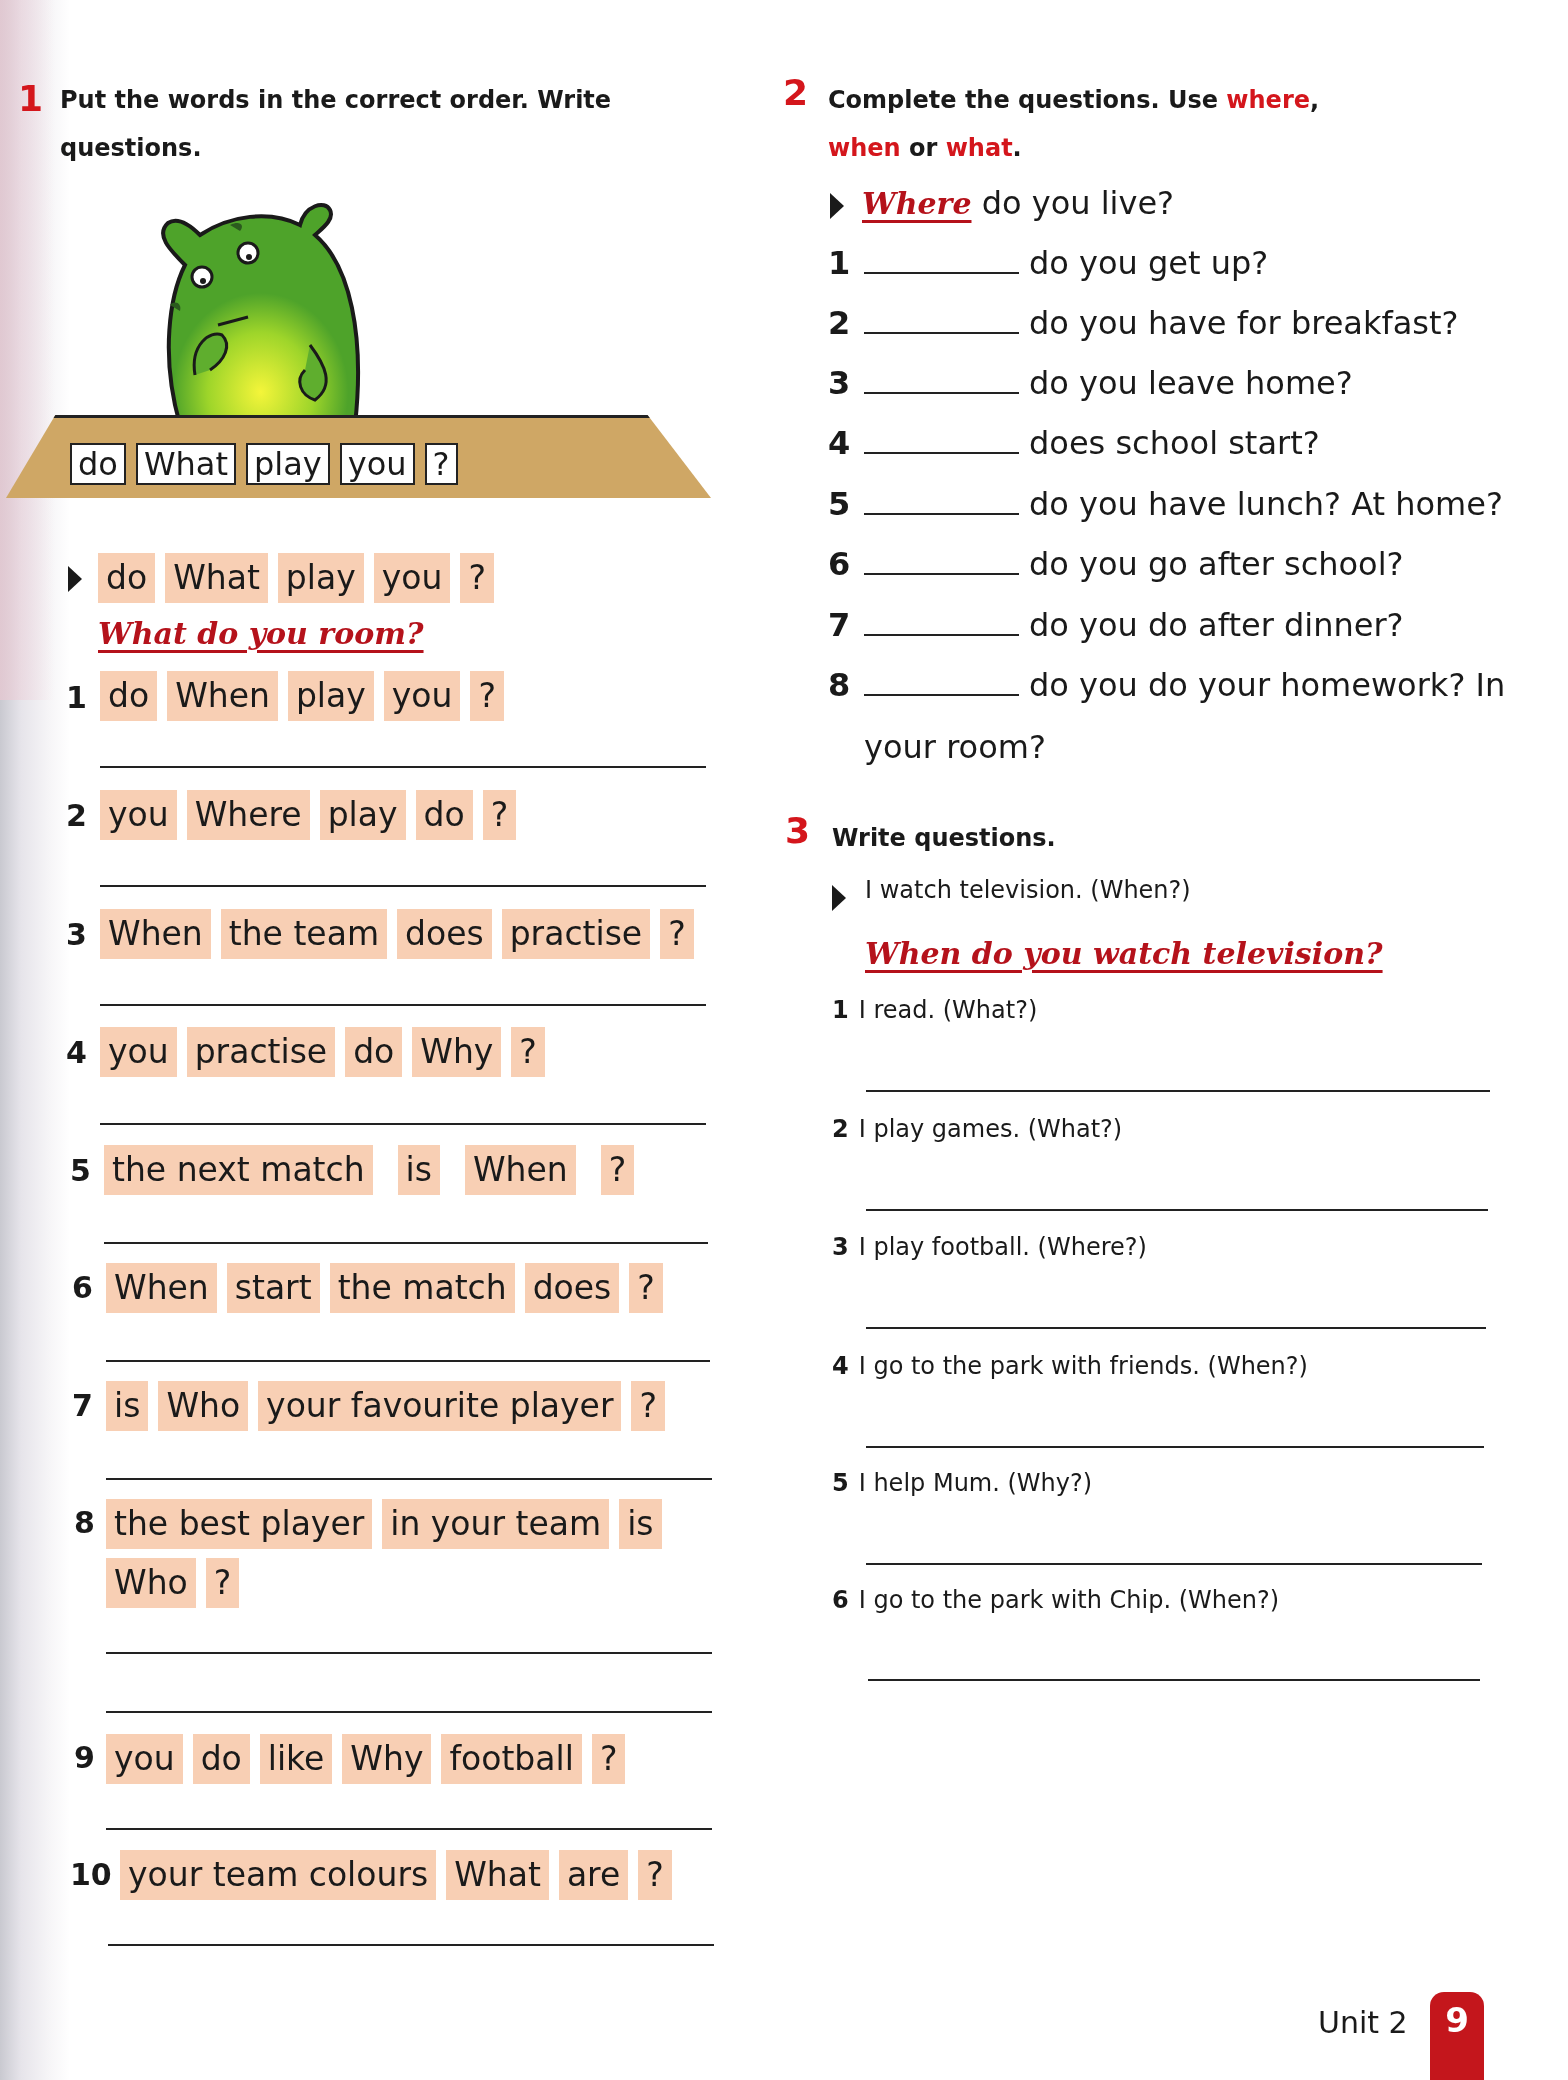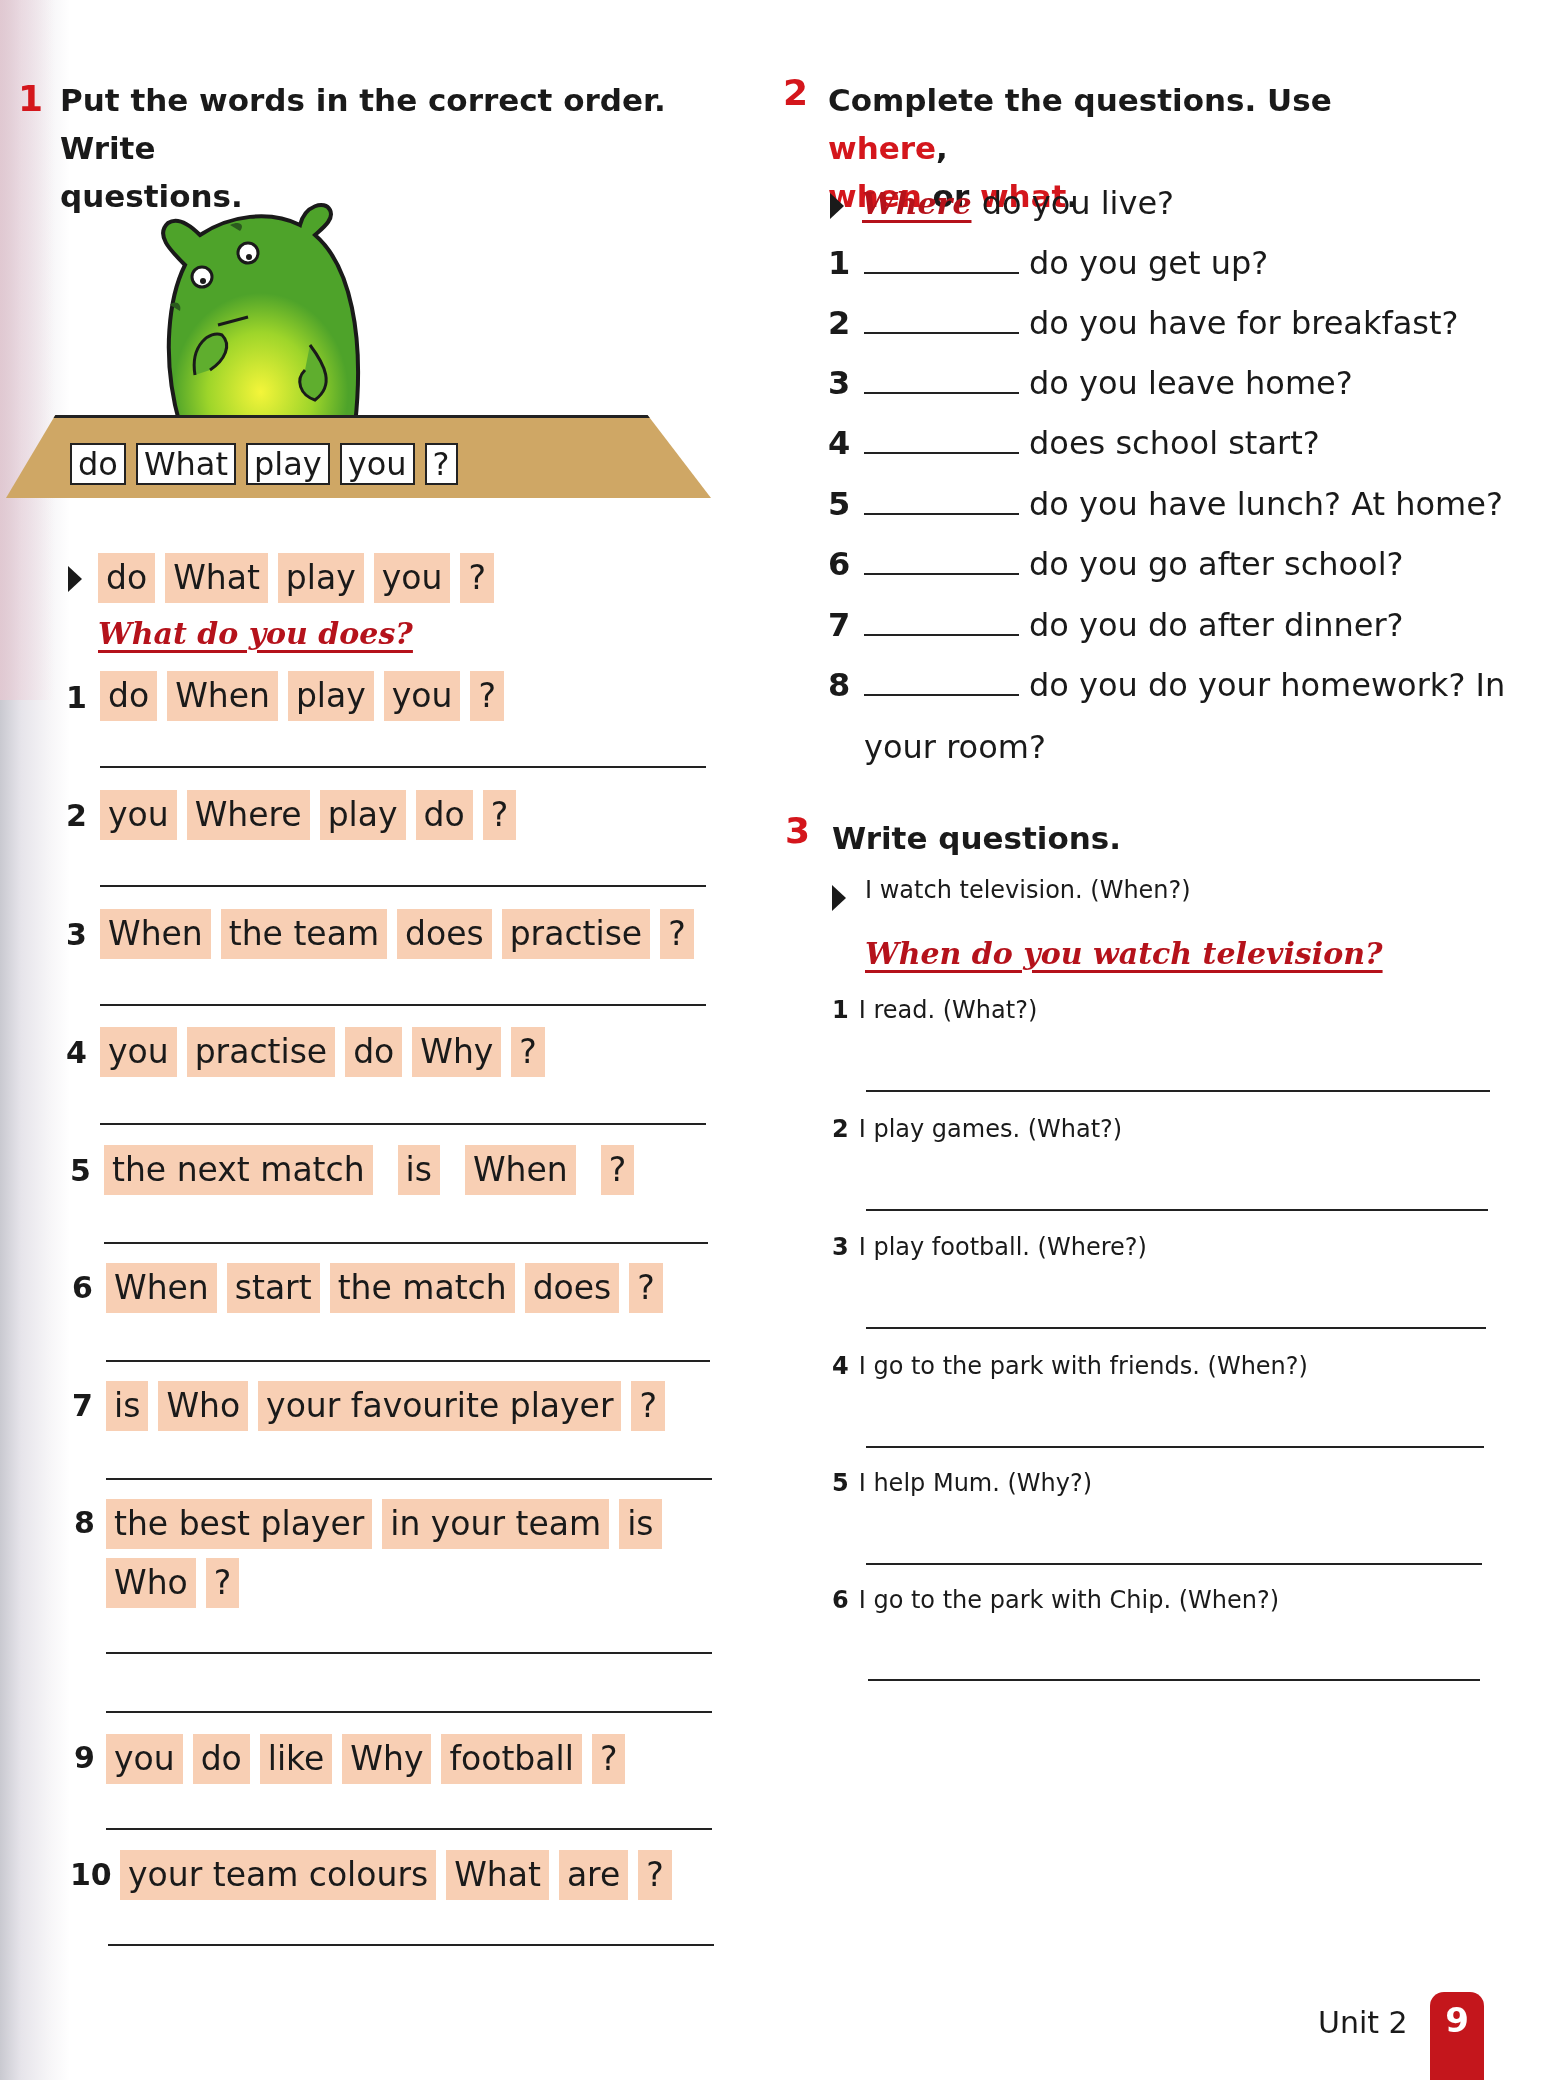--- a/index.html
+++ b/index.html
@@ -10,21 +10,21 @@
       color:#1a1a1a;
     }
     .spine {
       position:absolute; left:0; top:0; width:70px; height:2080px;
       background:linear-gradient(90deg,#c9c9d0 0%,#e6e4ea 30%,#f6f5f7 70%,#ffffff 100%);
     }
     .spine-pink {
       position:absolute; left:0; top:0; width:55px; height:700px;
       background:linear-gradient(90deg,rgba(240,200,210,0.6),rgba(255,255,255,0));
     }
-    .ex-head { position:absolute; font-weight:bold; font-size:31px; line-height:48px; }
+    .ex-head { position:absolute; font-weight:bold; font-size:24px; line-height:48px; }
     .ex-num { color:#d4161c; font-weight:bold; font-size:36px; position:absolute; }
     .red { color:#d4161c; }
     .line { position:absolute; border-bottom:2px solid #222; height:0; }
 
     .tiles { position:absolute; display:flex; gap:10px; align-items:center; }
     .tile {
       background:#f8cfb4; padding:4px 8px; font-size:33px; line-height:42px;
       color:#1a1a1a; white-space:nowrap;
     }
     .item-num { position:absolute; font-weight:bold; font-size:30px; }
@@ -107,21 +107,21 @@
 </div>
 
 <div class="arrow" style="left:68px;top:566px;"></div>
 <div class="tiles" style="left:98px;top:553px;">
   <span class="tile">do</span>
   <span class="tile">What</span>
   <span class="tile">play</span>
   <span class="tile">you</span>
   <span class="tile">?</span>
 </div>
-<div class="answer" style="left:98px;top:616px;">What do you does?</div>
+<div class="answer" style="left:98px;top:616px;">What do you room?</div>
 
 <div class="item-num" style="left:66px;top:680px;">1</div>
 <div class="tiles" style="left:100px;top:671px;">
   <span class="tile">do</span>
   <span class="tile">When</span>
   <span class="tile">play</span>
   <span class="tile">you</span>
   <span class="tile">?</span>
 </div>
 <div class="line" style="left:100px;top:766px;width:606px;"></div>

